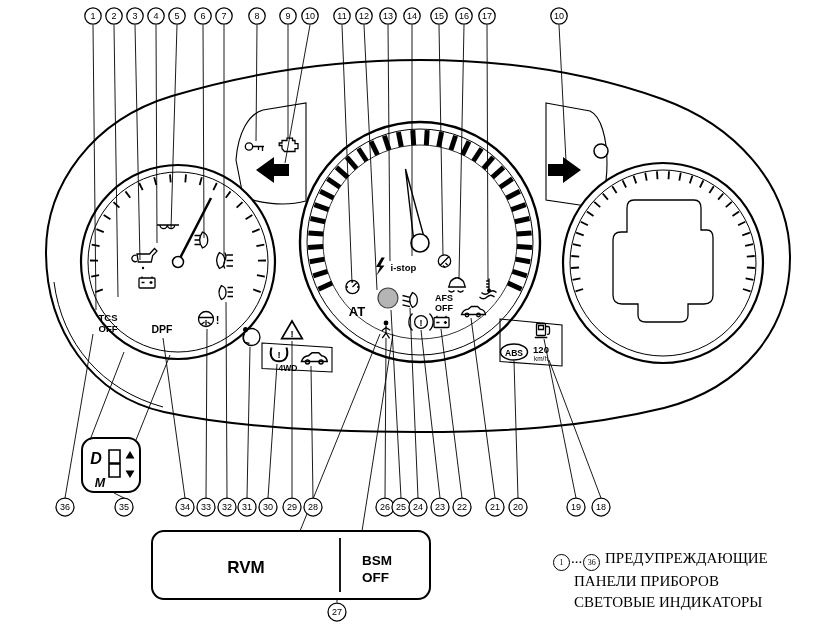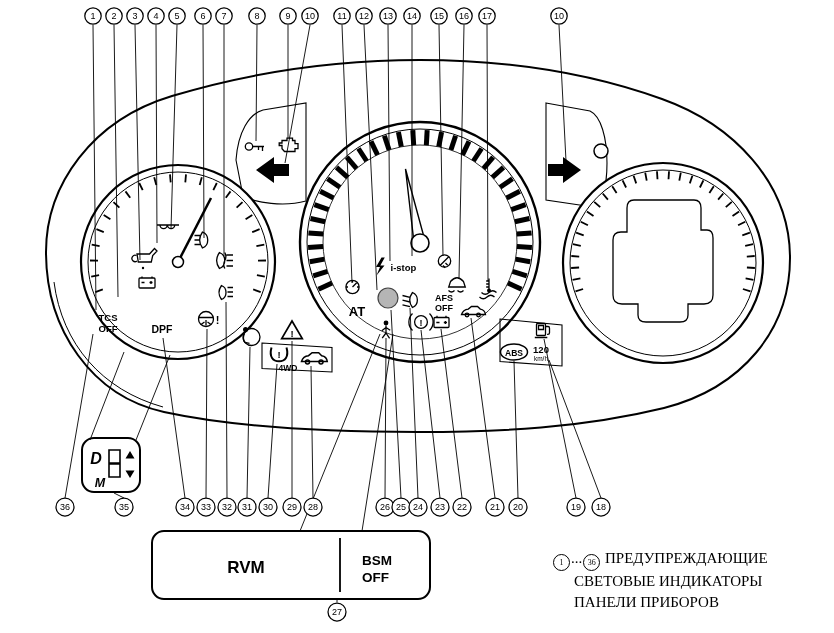--- a/index.html
+++ b/index.html
@@ -474,16 +474,16 @@
       </g>
 
   <g class="co">
         <circle cx="337" cy="612" r="9"></circle>
         <text x="337" y="615.3">27</text>
       </g>
 </svg>
 
 <div class="caption">
   <span class="cap-line"><span class="mini-circ">1</span><span>...</span><span class="mini-circ">36</span>&nbsp;<span>ПРЕДУПРЕЖДАЮЩИЕ</span></span>
+  <span class="cap-line indent">ПАНЕЛИ ПРИБОРОВ</span>
   <span class="cap-line indent">СВЕТОВЫЕ ИНДИКАТОРЫ</span>
-  <span class="cap-line indent">ПАНЕЛИ ПРИБОРОВ</span>
 </div>
 </div>
 
 </body></html>

